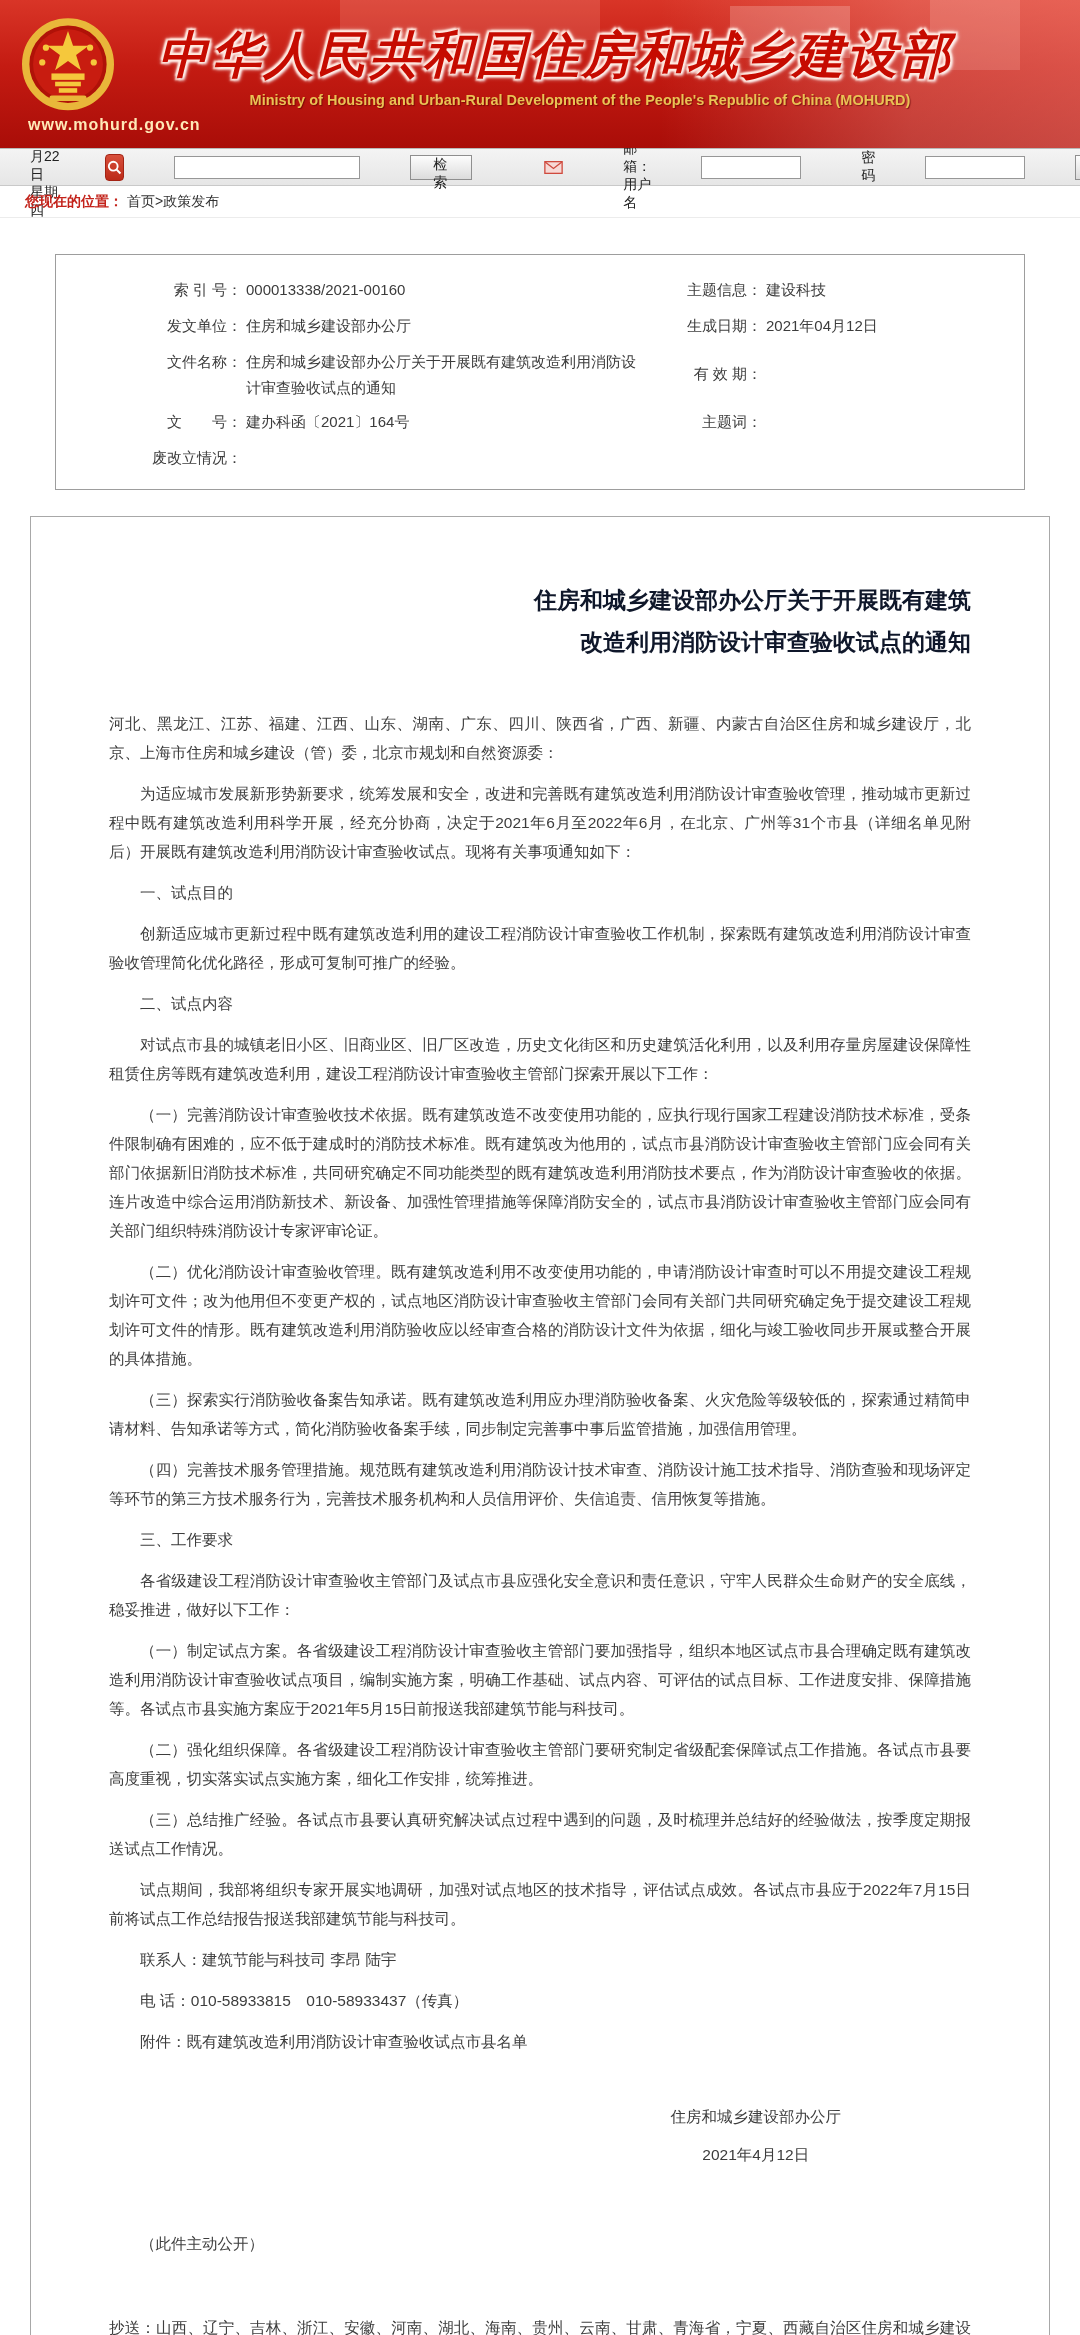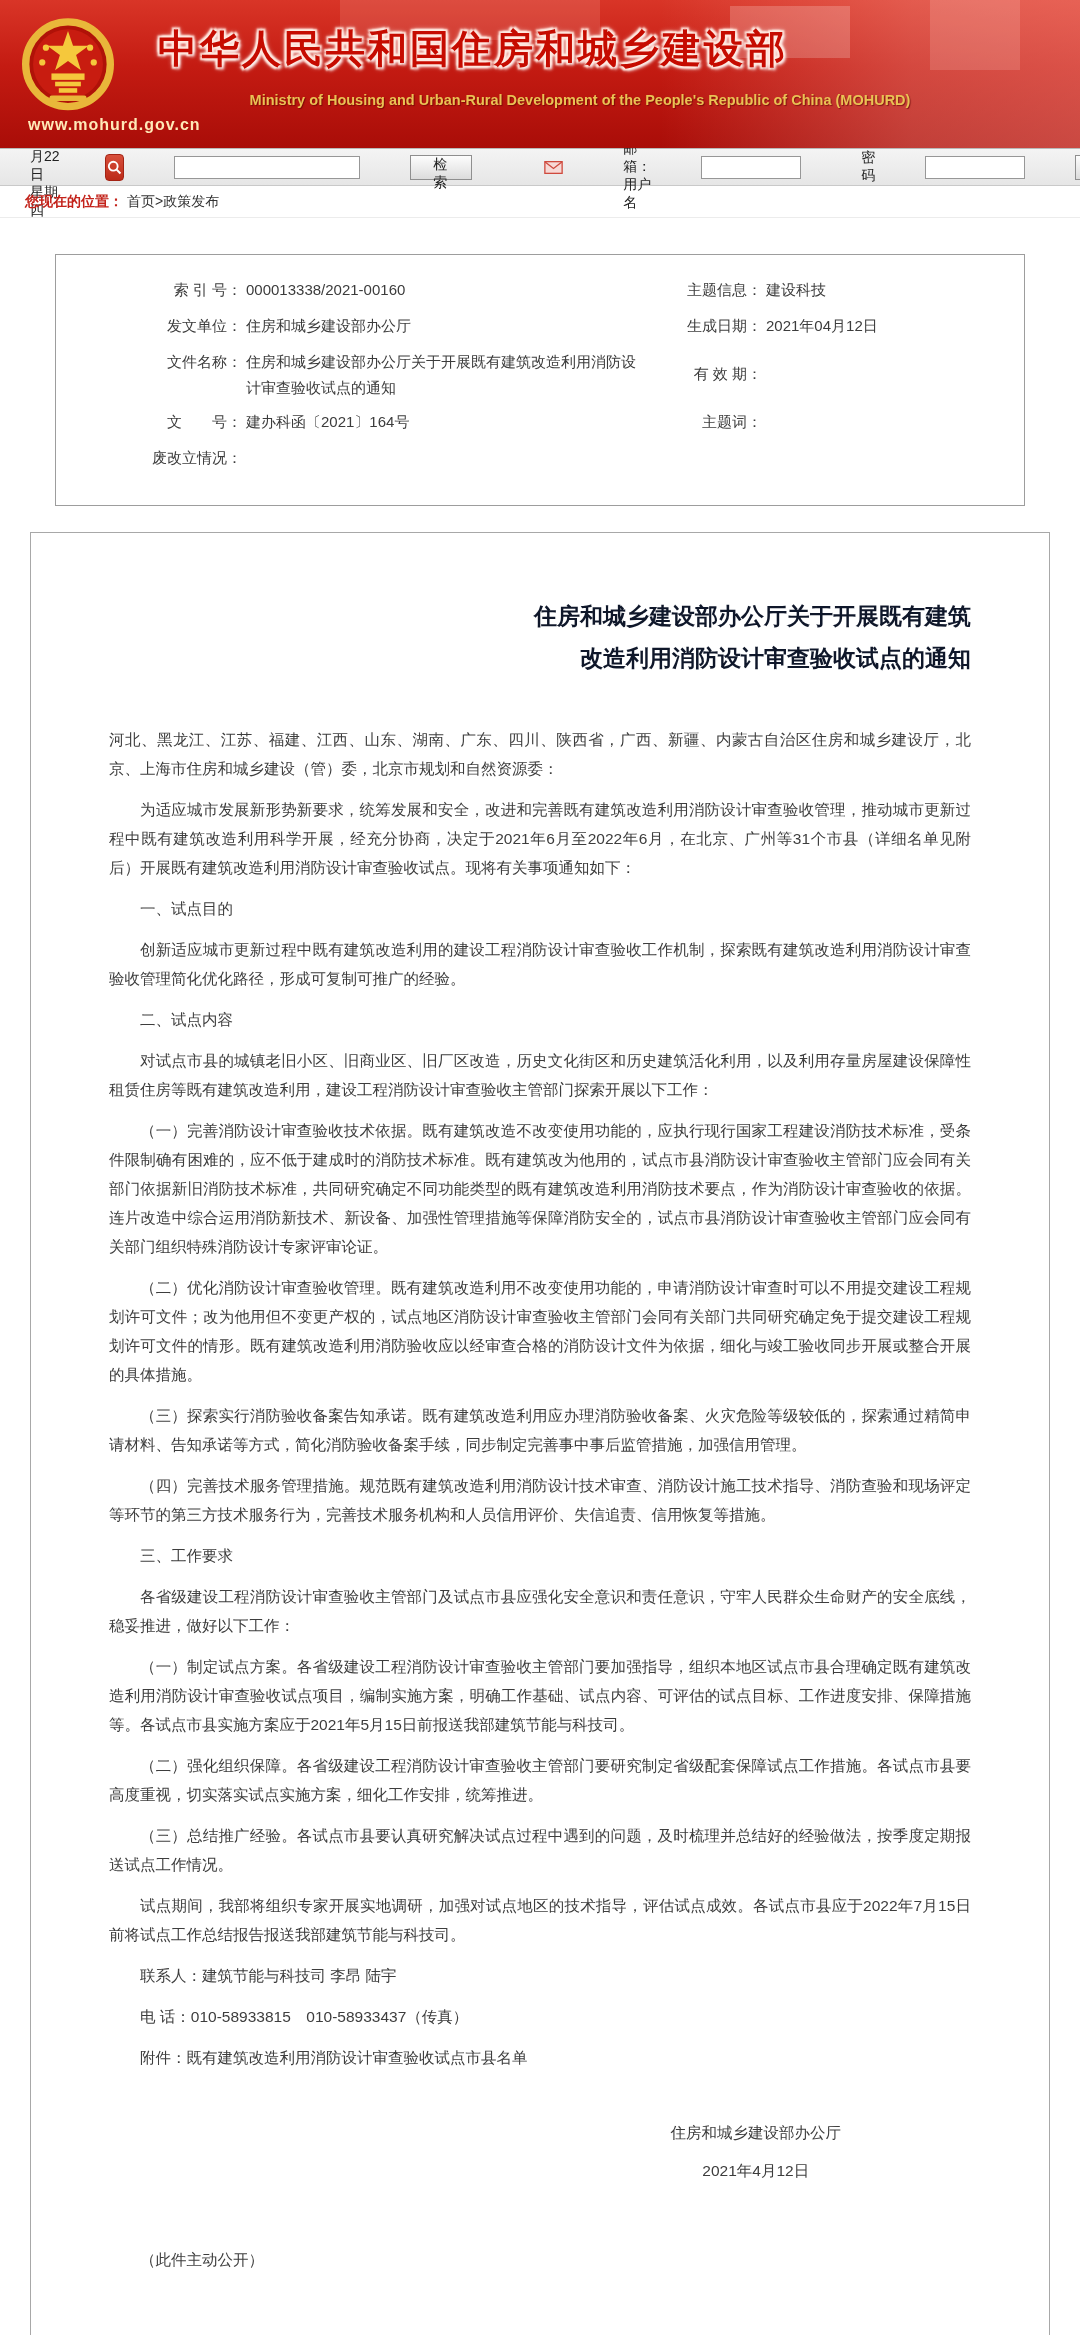--- a/index.html
+++ b/index.html
@@ -9,22 +9,22 @@
   
   .site-header { position:relative; height:148px; overflow:hidden;
     background:linear-gradient(180deg,#d93527 0%,#c41b12 45%,#a90d08 100%); }
   .hdr-art { position:absolute; background:rgba(255,235,228,.16); }
   .hdr-art.a1 { right:0; top:0; width:420px; height:148px; background:linear-gradient(90deg,rgba(255,200,190,0) 0%,rgba(255,190,180,.28) 60%,rgba(255,170,160,.38) 100%); }
   .hdr-art.a2 { right:60px; top:0; width:90px; height:70px; }
   .hdr-art.a3 { right:230px; top:6px; width:120px; height:52px; background:rgba(255,240,235,.22); }
   .hdr-art.a4 { left:340px; top:0; width:260px; height:40px; background:rgba(255,245,240,.12); }
   .emblem { position:absolute; left:22px; top:6px; width:92px; height:122px; }
   .site-title { position:absolute; left:158px; top:22px; width:900px;
-    font-size:39px; font-weight:bold; letter-spacing:3px; color:#c60b00;
-    text-shadow:-2px -2px 2px #ffe9e0, 2px -2px 2px #ffe9e0, -2px 2px 2px #ffe9e0, 2px 2px 3px #fff, 0 0 6px #fff; }
+    font-size:50px; font-weight:bold; letter-spacing:3px; color:#c60b00;
+    text-shadow:-2px -2px 2px #ffe9e0, 2px -2px 2px #ffe9e0, -2px 2px 2px #ffe9e0, 2px 2px 3px #fff, 0 0 6px #fff;font-style:italic; }
   .site-subtitle { position:absolute; left:150px; top:92px; width:860px; text-align:center;
     font-size:14.5px; font-weight:bold; color:#e9c254; text-shadow:1px 1px 1px rgba(90,0,0,.6); }
   .site-url { position:absolute; left:28px; top:116px; font-size:16px; font-weight:bold; color:#ffe9b8; letter-spacing:1px; }
 
   
   .navbar { height:38px; background:linear-gradient(#f4f4f4,#e6e6e6);
     border-top:1px solid #b9b9b9; border-bottom:1px solid #c9c9c9;
     display:flex; align-items:center; font-size:14px; color:#222;gap:44px; }
   .nav-date { margin-left:30px; width:195px; }
   .search-icon-btn { width:27px; height:27px; border:1px solid #a32314; border-radius:4px;
@@ -39,21 +39,21 @@
   .nav-label { margin-left:16px; }
   .nav-link { margin-left:6px; color:#222; text-decoration:none; cursor:pointer; }
   .gold-icon { margin-left:24px; display:inline-flex; }
 
   
   .breadcrumb { height:32px; display:flex; align-items:center; font-size:14px; border-bottom:1px solid #ececec; padding-left:25px; }
   .crumb-label { color:#c3231b; font-weight:bold; }
   .crumb-path { color:#333; margin-left:4px; cursor:pointer; }
 
   
-  .meta-box { width:970px; margin:36px 0 0 55px; border:1px solid #9d9d9d; padding:20px 18px 32px 18px; font-size:15px; color:#3c3c3c; }
+  .meta-box { width:970px; margin:36px 0 0 55px; border:1px solid #9d9d9d; padding:20px 18px 16px 18px; font-size:15px; color:#3c3c3c; }
   .meta-grid { display:grid; grid-template-columns:168px 400px 120px auto; row-gap:6px; line-height:30px; }
   .m-label { text-align:right; white-space:pre; }
   .m-value { padding-left:4px; }
   .m-name-value { line-height:26px; padding-top:2px; }
   .m-center { align-self:center; }
 
   
   .doc-box { width:1020px; margin:26px 0 0 30px; border:1px solid #a8a8a8; background:#fff;
     padding:62px 78px 0 78px; display:flex; flex-direction:column; min-height:1820px; }
   .doc-title { text-align:right; font-size:23px; font-weight:bold; color:#0f172a; line-height:42px; }

